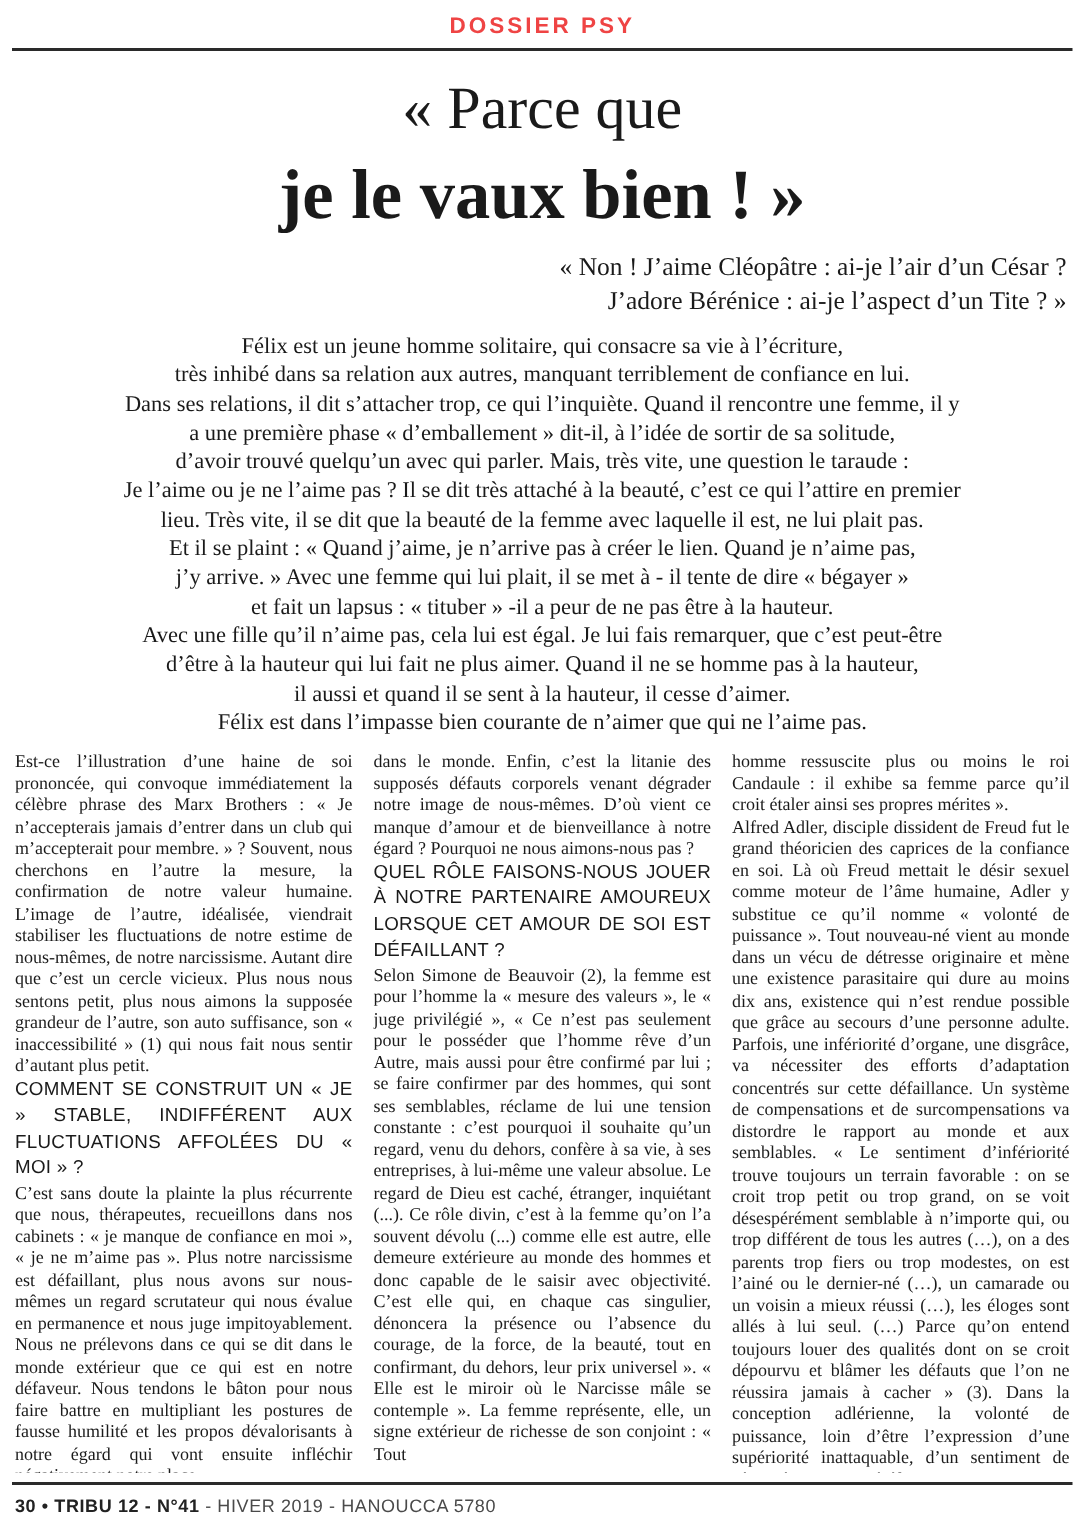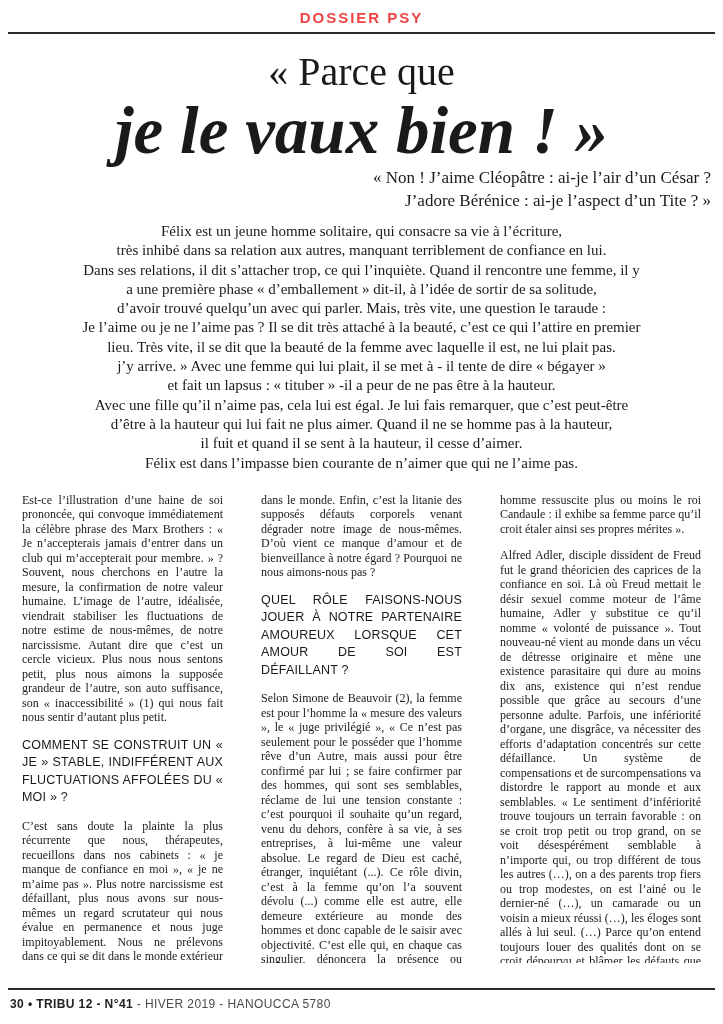--- a/index.html
+++ b/index.html
@@ -27,22 +27,21 @@
   .headline {
     margin-top: 8px;
     text-align: center;
     line-height: 59px;
   }
   .headline-line1 {
     font-size: 40px;
     font-weight: normal;
   }
   .headline-line2 {
-    font-size: 67px;
-    font-style: italic;
+    font-size: 47px;
     font-weight: bold;
   }
   .epigraph {
     margin: 6px 12px 0 12px;
     text-align: right;
     font-size: 17px;
     line-height: 23px;
   }
   .intro {
     margin-top: 10px;
@@ -58,21 +57,21 @@
     overflow: hidden;
   }
   .col {
     flex: 1 1 0;
     min-width: 0;
     font-size: 12px;
     line-height: 14.5px;
     text-align: justify;
     overflow: hidden;
   }
-  .col p { margin: 12px; }
+  .col p { margin: 0; }
   .subhead {
     font-family: "Liberation Sans", sans-serif;
     font-weight: normal;
     font-size: 12.5px;
     line-height: 17.5px;
     letter-spacing: 0.2px;
     text-align: justify;
     margin: 16px 0 15px 0;
   }
   .footer-rule {
@@ -109,25 +108,26 @@
 </div>
 
 <div class="intro">
   <div>Félix est un jeune homme solitaire, qui consacre sa vie à l’écriture,</div>
   <div>très inhibé dans sa relation aux autres, manquant terriblement de confiance en lui.</div>
   <div>Dans ses relations, il dit s’attacher trop, ce qui l’inquiète. Quand il rencontre une femme, il y</div>
   <div>a une première phase « d’emballement » dit-il, à l’idée de sortir de sa solitude,</div>
   <div>d’avoir trouvé quelqu’un avec qui parler. Mais, très vite, une question le taraude :</div>
   <div>Je l’aime ou je ne l’aime pas ? Il se dit très attaché à la beauté, c’est ce qui l’attire en premier</div>
   <div>lieu. Très vite, il se dit que la beauté de la femme avec laquelle il est, ne lui plait pas.</div>
+  <div>Et il se plaint : « Quand j’aime, je n’arrive pas à créer le lien. Quand je n’aime pas,</div>
   <div>j’y arrive. » Avec une femme qui lui plait, il se met à - il tente de dire « bégayer »</div>
   <div>et fait un lapsus : « tituber » -il a peur de ne pas être à la hauteur.</div>
   <div>Avec une fille qu’il n’aime pas, cela lui est égal. Je lui fais remarquer, que c’est peut-être</div>
   <div>d’être à la hauteur qui lui fait ne plus aimer. Quand il ne se homme pas à la hauteur,</div>
-  <div>il fuit et quand il se sent à la hauteur, il cesse d’aimer.</div>
+  <div>il aussi et quand il se sent à la hauteur, il cesse d’aimer.</div>
   <div>Félix est dans l’impasse bien courante de n’aimer que qui ne l’aime pas.</div>
 </div>
 
 <div class="columns">
   <div class="col">
     <p>Est-ce l’illustration d’une haine de soi prononcée, qui convoque immédiatement la célèbre phrase des Marx Brothers : « Je n’accepterais jamais d’entrer dans un club qui m’accepterait pour membre. » ? Souvent, nous cherchons en l’autre la mesure, la confirmation de notre valeur humaine. L’image de l’autre, idéalisée, viendrait stabiliser les fluctuations de notre estime de nous-mêmes, de notre narcissisme. Autant dire que c’est un cercle vicieux. Plus nous nous sentons petit, plus nous aimons la supposée grandeur de l’autre, son auto suffisance, son « inaccessibilité » (1) qui nous fait nous sentir d’autant plus petit.</p>
     <p class="subhead">COMMENT SE CONSTRUIT UN « JE » STABLE, INDIFFÉRENT AUX FLUCTUATIONS AFFOLÉES DU « MOI » ?</p>
     <p>C’est sans doute la plainte la plus récurrente que nous, thérapeutes, recueillons dans nos cabinets : « je manque de confiance en moi », « je ne m’aime pas ». Plus notre narcissisme est défaillant, plus nous avons sur nous-mêmes un regard scrutateur qui nous évalue en permanence et nous juge impitoyablement. Nous ne prélevons dans ce qui se dit dans le monde extérieur que ce qui est en notre défaveur. Nous tendons le bâton pour nous faire battre en multipliant les postures de fausse humilité et les propos dévalorisants à notre égard qui vont ensuite infléchir négativement notre place</p>
   </div>
   <div class="col">

